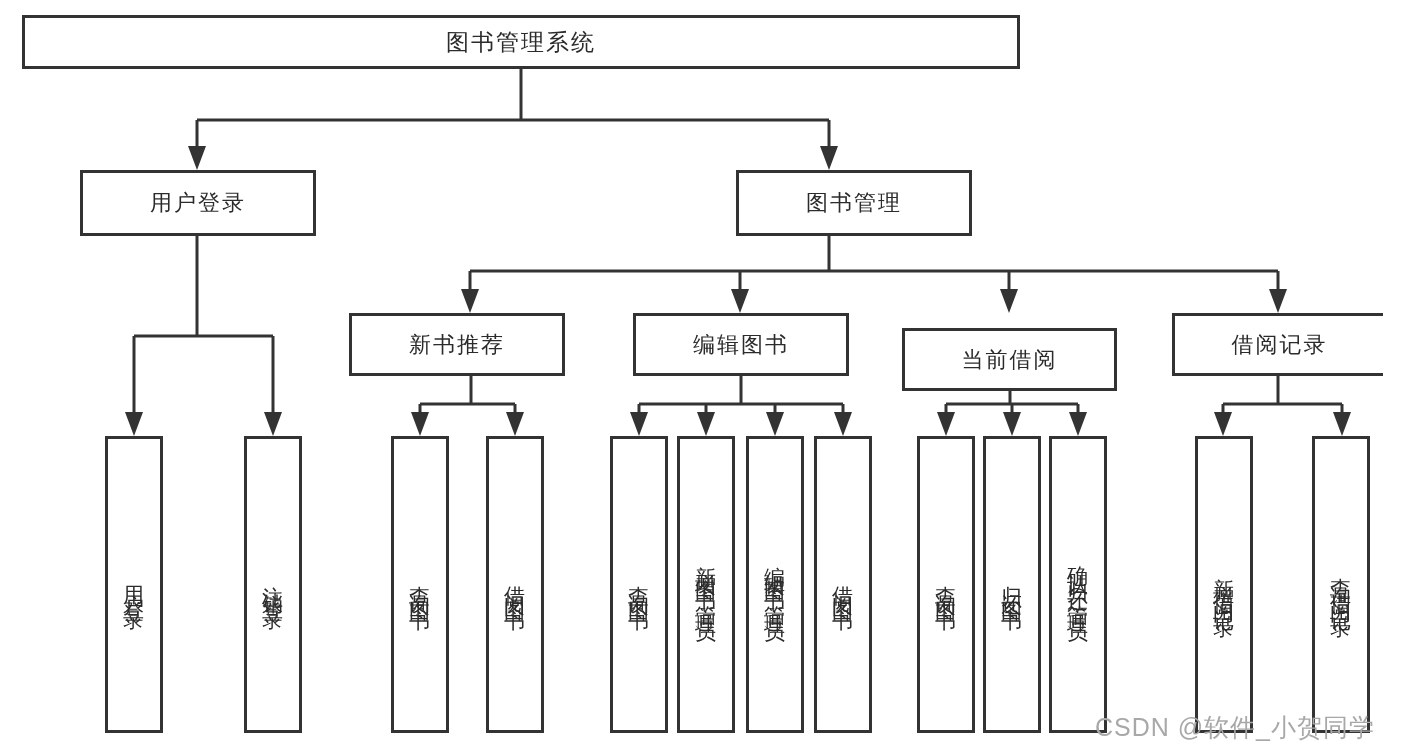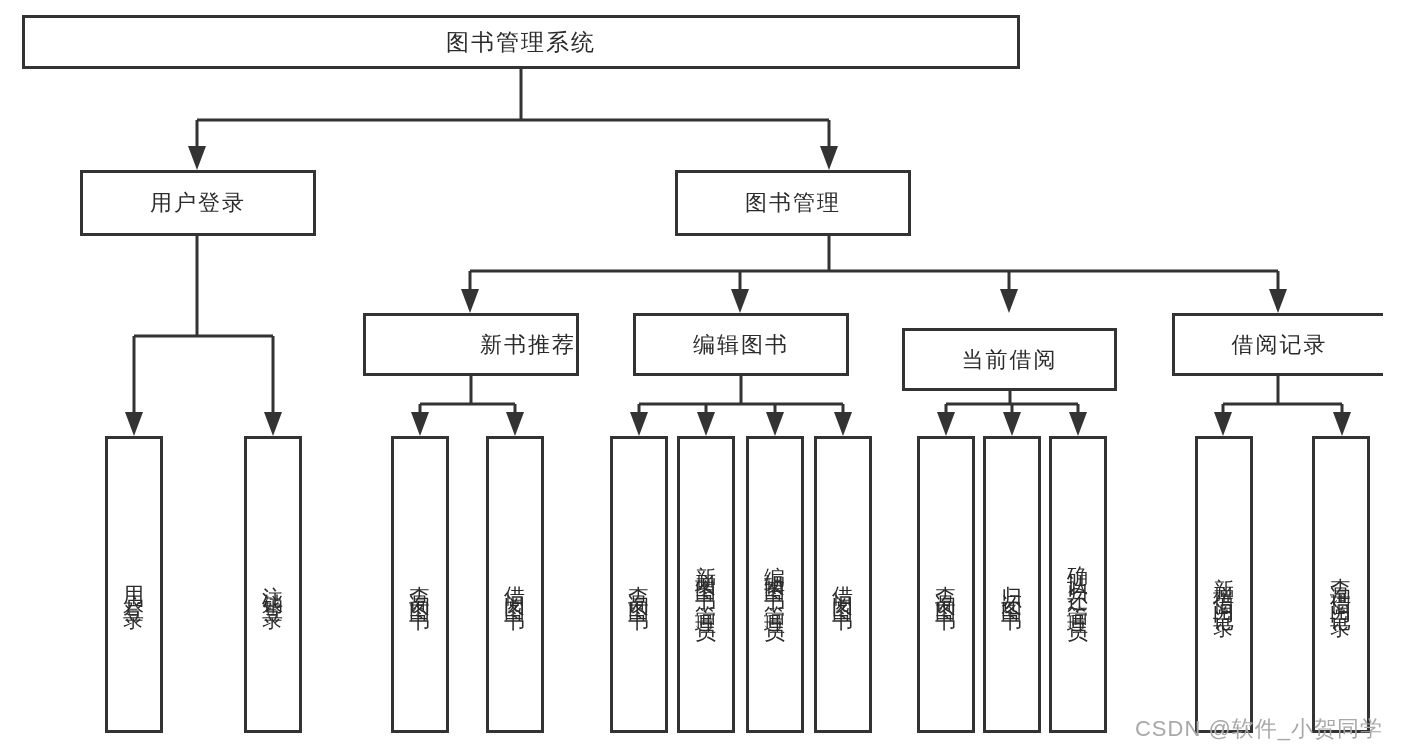--- a/index.html
+++ b/index.html
@@ -39,23 +39,23 @@
   .vbox span {
     writing-mode: vertical-lr;
     text-orientation: mixed;
     font-size: 21px;
     letter-spacing: 8px;
     line-height: 1.1;
     white-space: nowrap;
   }
   .watermark {
     position: absolute;
-    right: 0;
+    right: 8px;
     bottom: 3px;
-    font-size: 22px;
+    font-size: 25px;
     letter-spacing: 1px;
     color: var(--watermark);
     white-space: nowrap;
   }
 </style>
 </head>
 <body>
 
 <div class="stage">
 
@@ -125,25 +125,25 @@
     </g>
   </svg>
 
   <div class="node hbox root" style="left:22px; top:15px; width:998px; height:54px;">
     <span>图书管理系统</span>
   </div>
 
   <div class="node hbox" style="left:80px; top:170px; width:236px; height:66px;">
     <span>用户登录</span>
   </div>
-  <div class="node hbox" style="left:675px; top:170px; width:236px; height:66px;">
+  <div class="node hbox" style="left:736px; top:170px; width:236px; height:66px;">
     <span>图书管理</span>
   </div>
 
-  <div class="node hbox" style="left:363px; top:313px; width:216px; height:63px;justify-content:flex-end;">
+  <div class="node hbox" style="left:349px; top:313px; width:216px; height:63px;">
     <span>新书推荐</span>
   </div>
   <div class="node hbox" style="left:633px; top:313px; width:216px; height:63px;">
     <span>编辑图书</span>
   </div>
   <div class="node hbox" style="left:902px; top:328px; width:215px; height:63px;">
     <span>当前借阅</span>
   </div>
   <div class="node hbox" style="left:1172px; top:313px; width:215px; height:63px;">
     <span>借阅记录</span>

